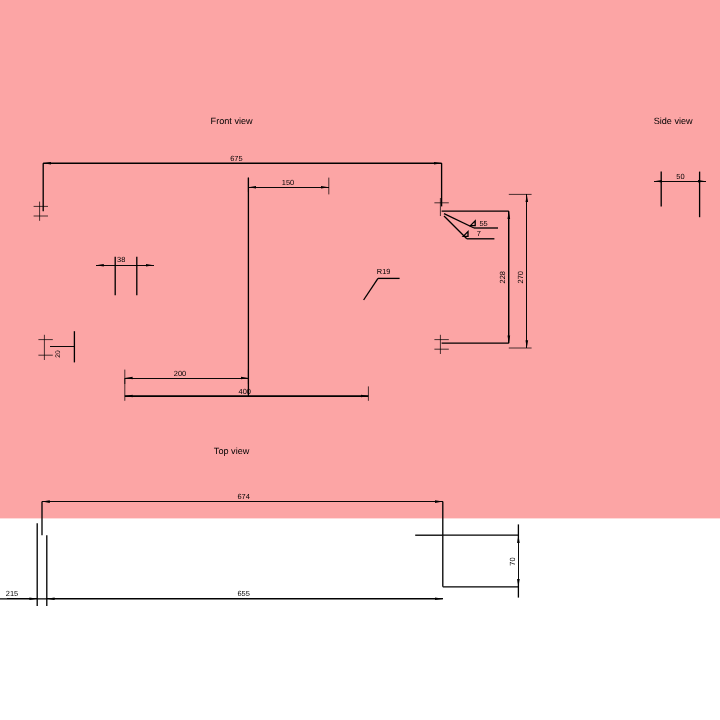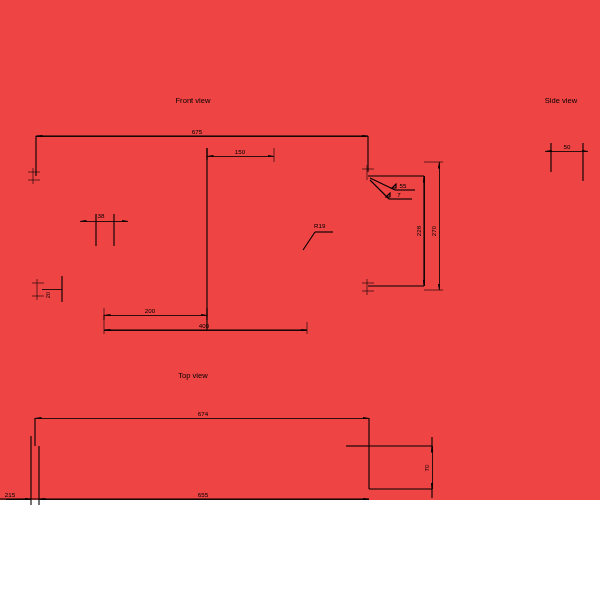--- a/index.html
+++ b/index.html
@@ -9,22 +9,22 @@
   }
   body {
     width: 600px;
     height: 600px;
     overflow: hidden;
     font-family: "Liberation Sans", sans-serif;
   }
   #drawing-root {
     position: relative;
     width: 600px;
-    height: 500px;
-    background: #ef4444;
+    height: 432px;
+    background: #fca5a5;
   }
   svg#cad {
     display: block;
     width: 600px;
     height: 600px;
   }
   .ln {
     stroke: #000000;
     stroke-width: 0.8;
     fill: none;

